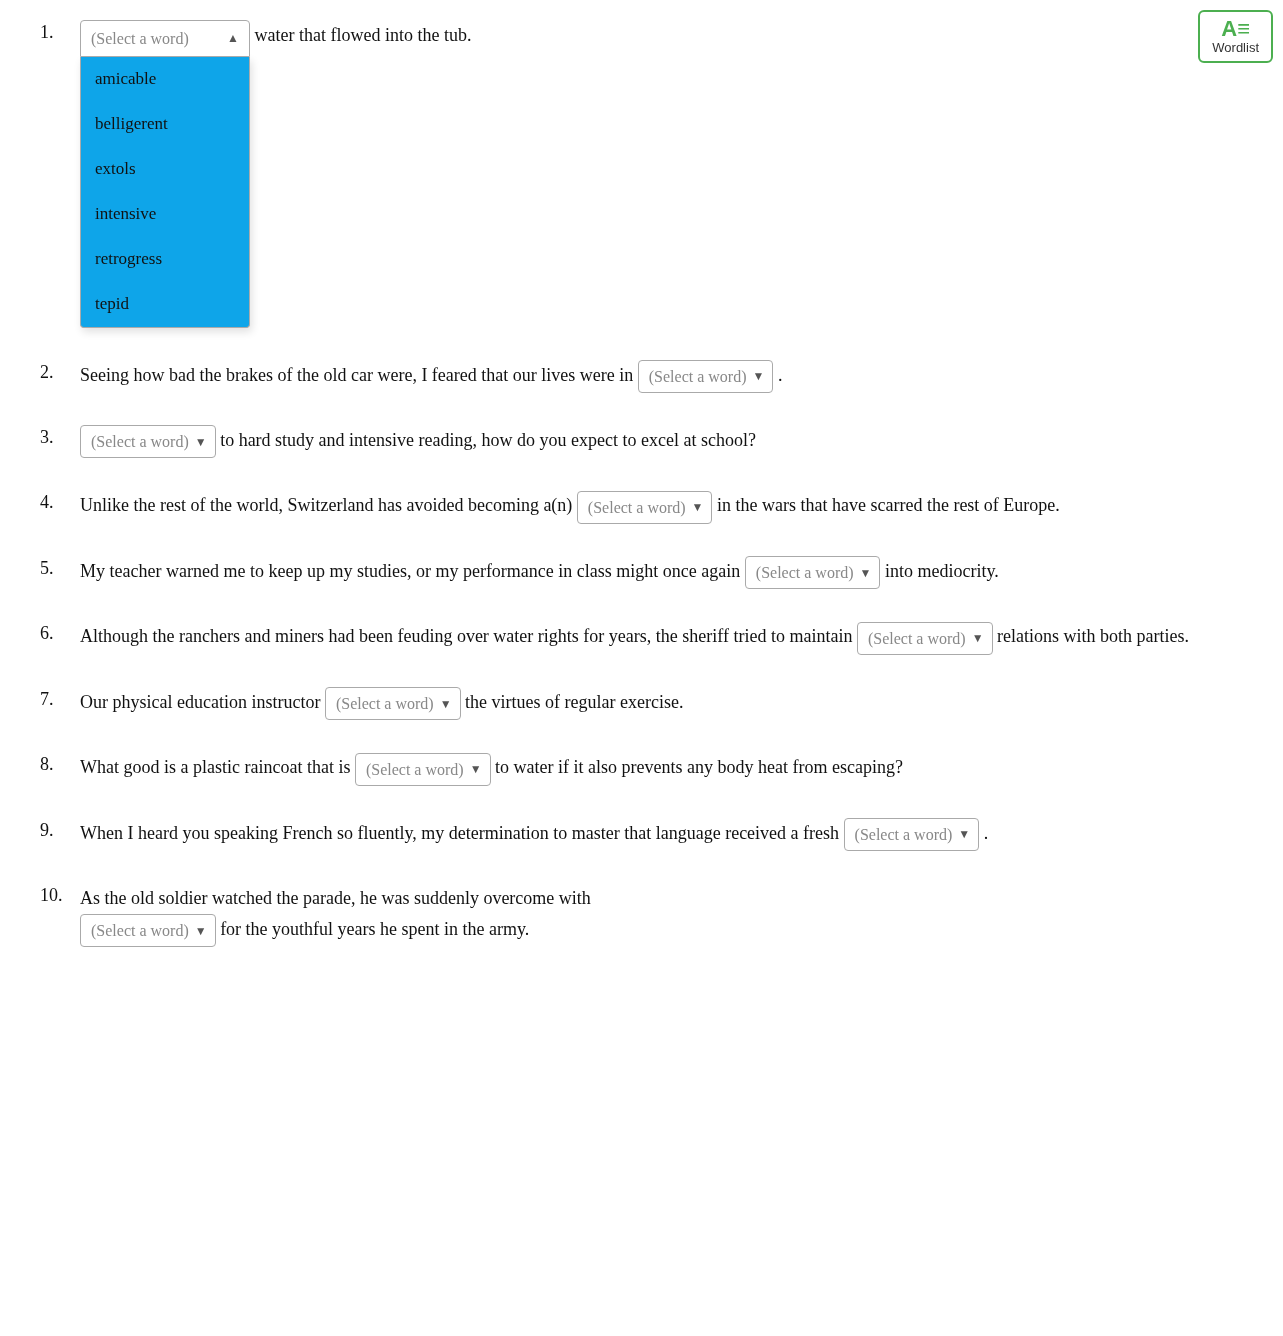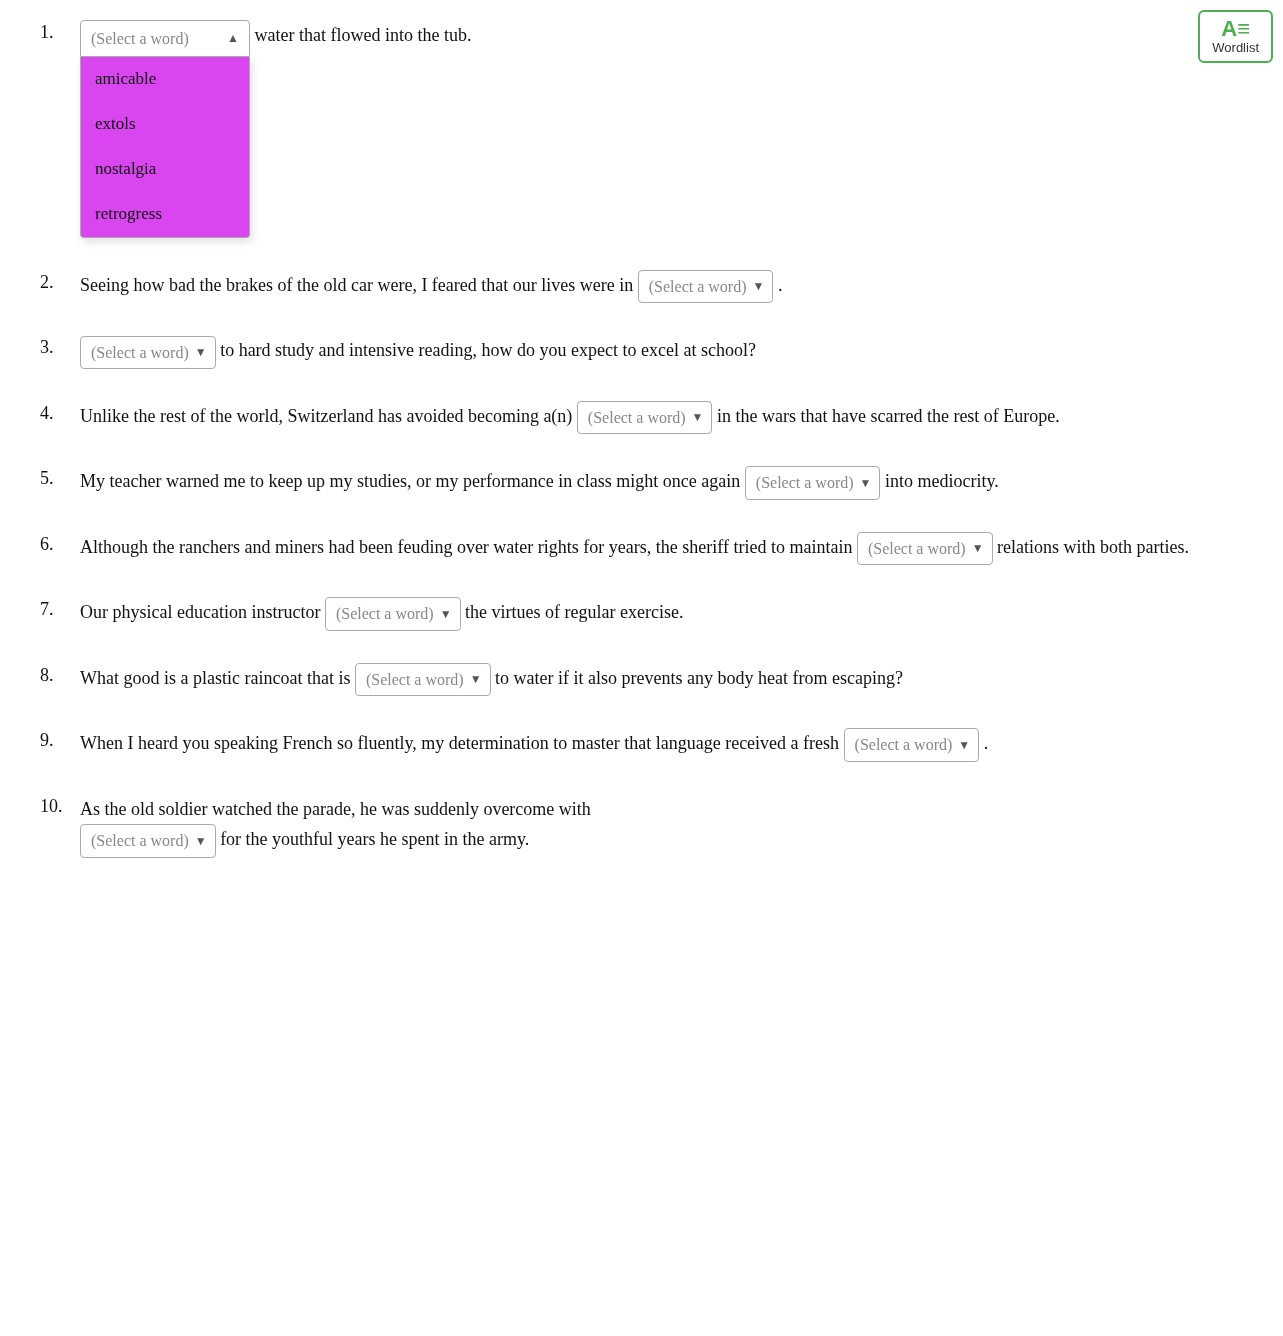--- a/index.html
+++ b/index.html
@@ -95,21 +95,21 @@
       font-family: Georgia, serif;
       min-width: 170px;
     }
     .dropdown-trigger .arrow {
       margin-left: auto;
       font-size: 12px;
       color: #555;
     }
 
     .dropdown-menu {
-      background: #d946ef;
+      background: #0ea5e9;
       border: 1.5px solid #aaa;
       border-top: none;
       border-radius: 0 0 4px 4px;
       min-width: 170px;
       box-shadow: 2px 4px 8px rgba(0,0,0,0.12);
     }
 
     .dropdown-menu .menu-item {
       padding: 8px 14px;
       font-size: 17px;
@@ -137,23 +137,25 @@
   <li class="question-item">
     <span class="q-num">1.</span>
     <span class="q-text">
       <span class="inline-dropdown" style="position:relative;">
         <div class="dropdown-trigger">
           <span>(Select a word)</span>
           <span class="arrow">▲</span>
         </div>
         <div class="dropdown-menu">
           <div class="menu-item">amicable</div>
+          <div class="menu-item">belligerent</div>
           <div class="menu-item">extols</div>
-          <div class="menu-item">nostalgia</div>
+          <div class="menu-item">intensive</div>
           <div class="menu-item">retrogress</div>
+          <div class="menu-item">tepid</div>
         </div>
       </span>
       <span> water that flowed into the tub.</span>
     </span>
   </li>
 
   <li class="question-item">
     <span class="q-num">2.</span>
     <span class="q-text">
       Seeing how bad the brakes of the old car were, I feared that our lives were in

